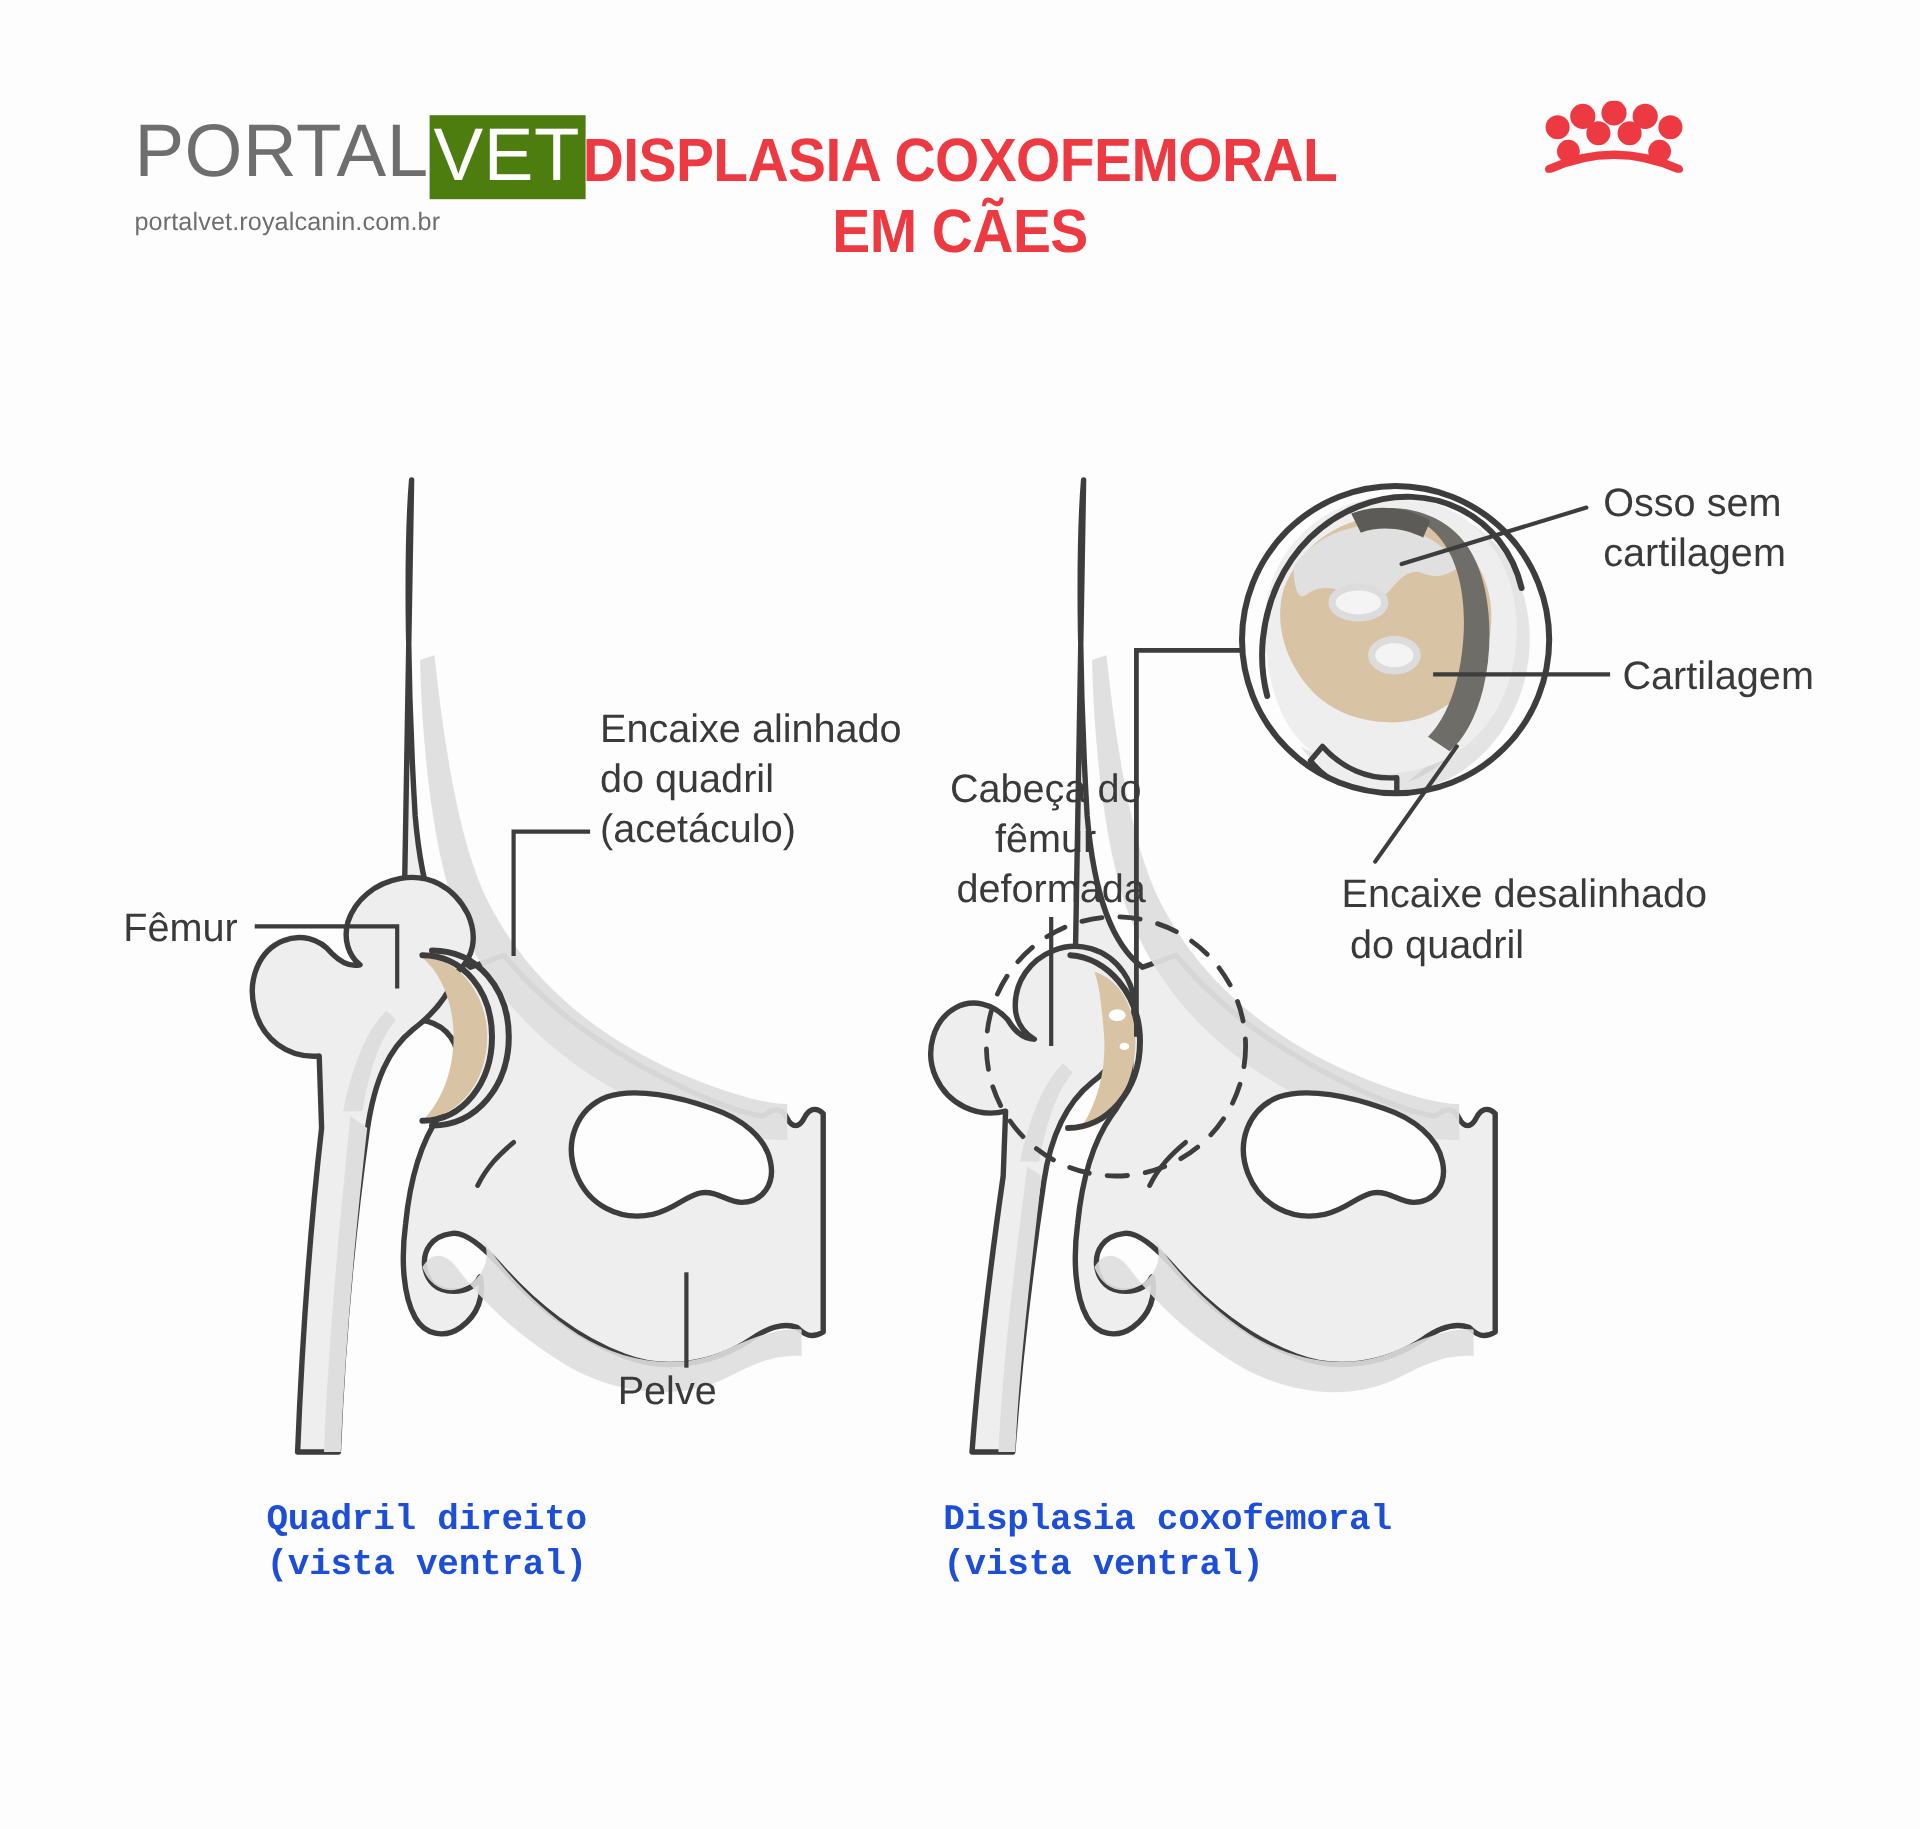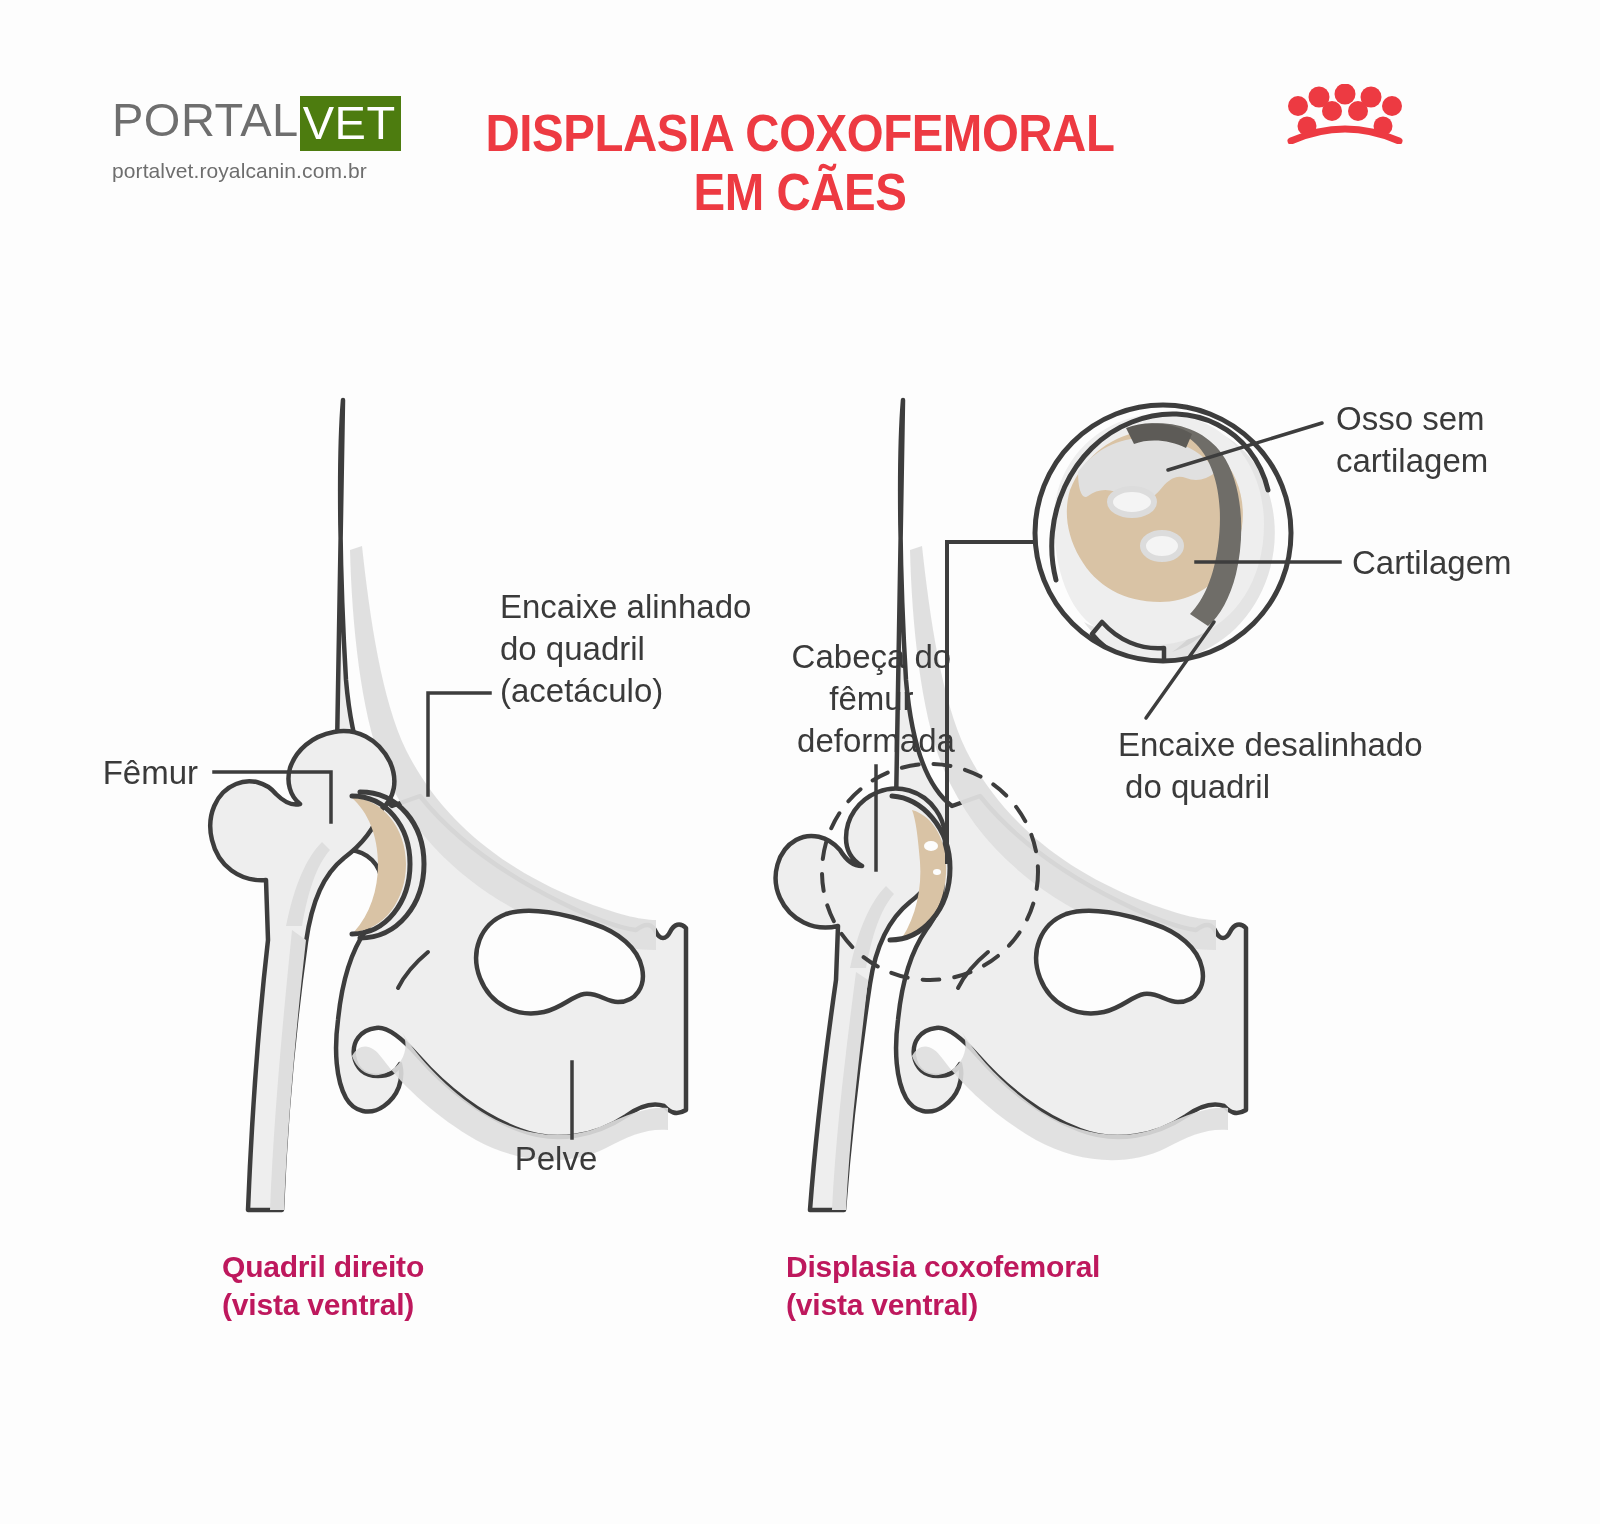--- a/index.html
+++ b/index.html
@@ -29,21 +29,21 @@
     height: 260px;
   }
   .portalvet-logo {
     position: absolute;
     left: 112px;
     top: 96px;
     width: 380px;
   }
   .pv-wordmark {
     font-family: "Liberation Sans", sans-serif;
-    font-size: 47px;
+    font-size: 62px;
     letter-spacing: 0.5px;
     line-height: 1;
     white-space: nowrap;
     display: flex;
     align-items: stretch;
   }
   .pv-portal {
     color: #6e6e6e;
     font-weight: 400;
   }
@@ -110,25 +110,25 @@
     left: 0;
     top: 250px;
     width: 1600px;
     height: 1080px;
   }
   .figure-area svg { display: block; }
 
   
   .caption {
     position: absolute;
-    font-family: Liberation Sans, sans-serif;
+    font-family: Liberation Mono, monospace;
     font-weight: bold;
     font-size: 30px;
     line-height: 1.28;
-    color: #be185d;
+    color: #1d4ed8;
     letter-spacing: -0.2px;
   }
   .caption-left  { left: 222px;  top: 1248px; }
   .caption-right { left: 786px;  top: 1248px; }
 </style>
 </head>
 <body>
 
 <div class="page">
 

